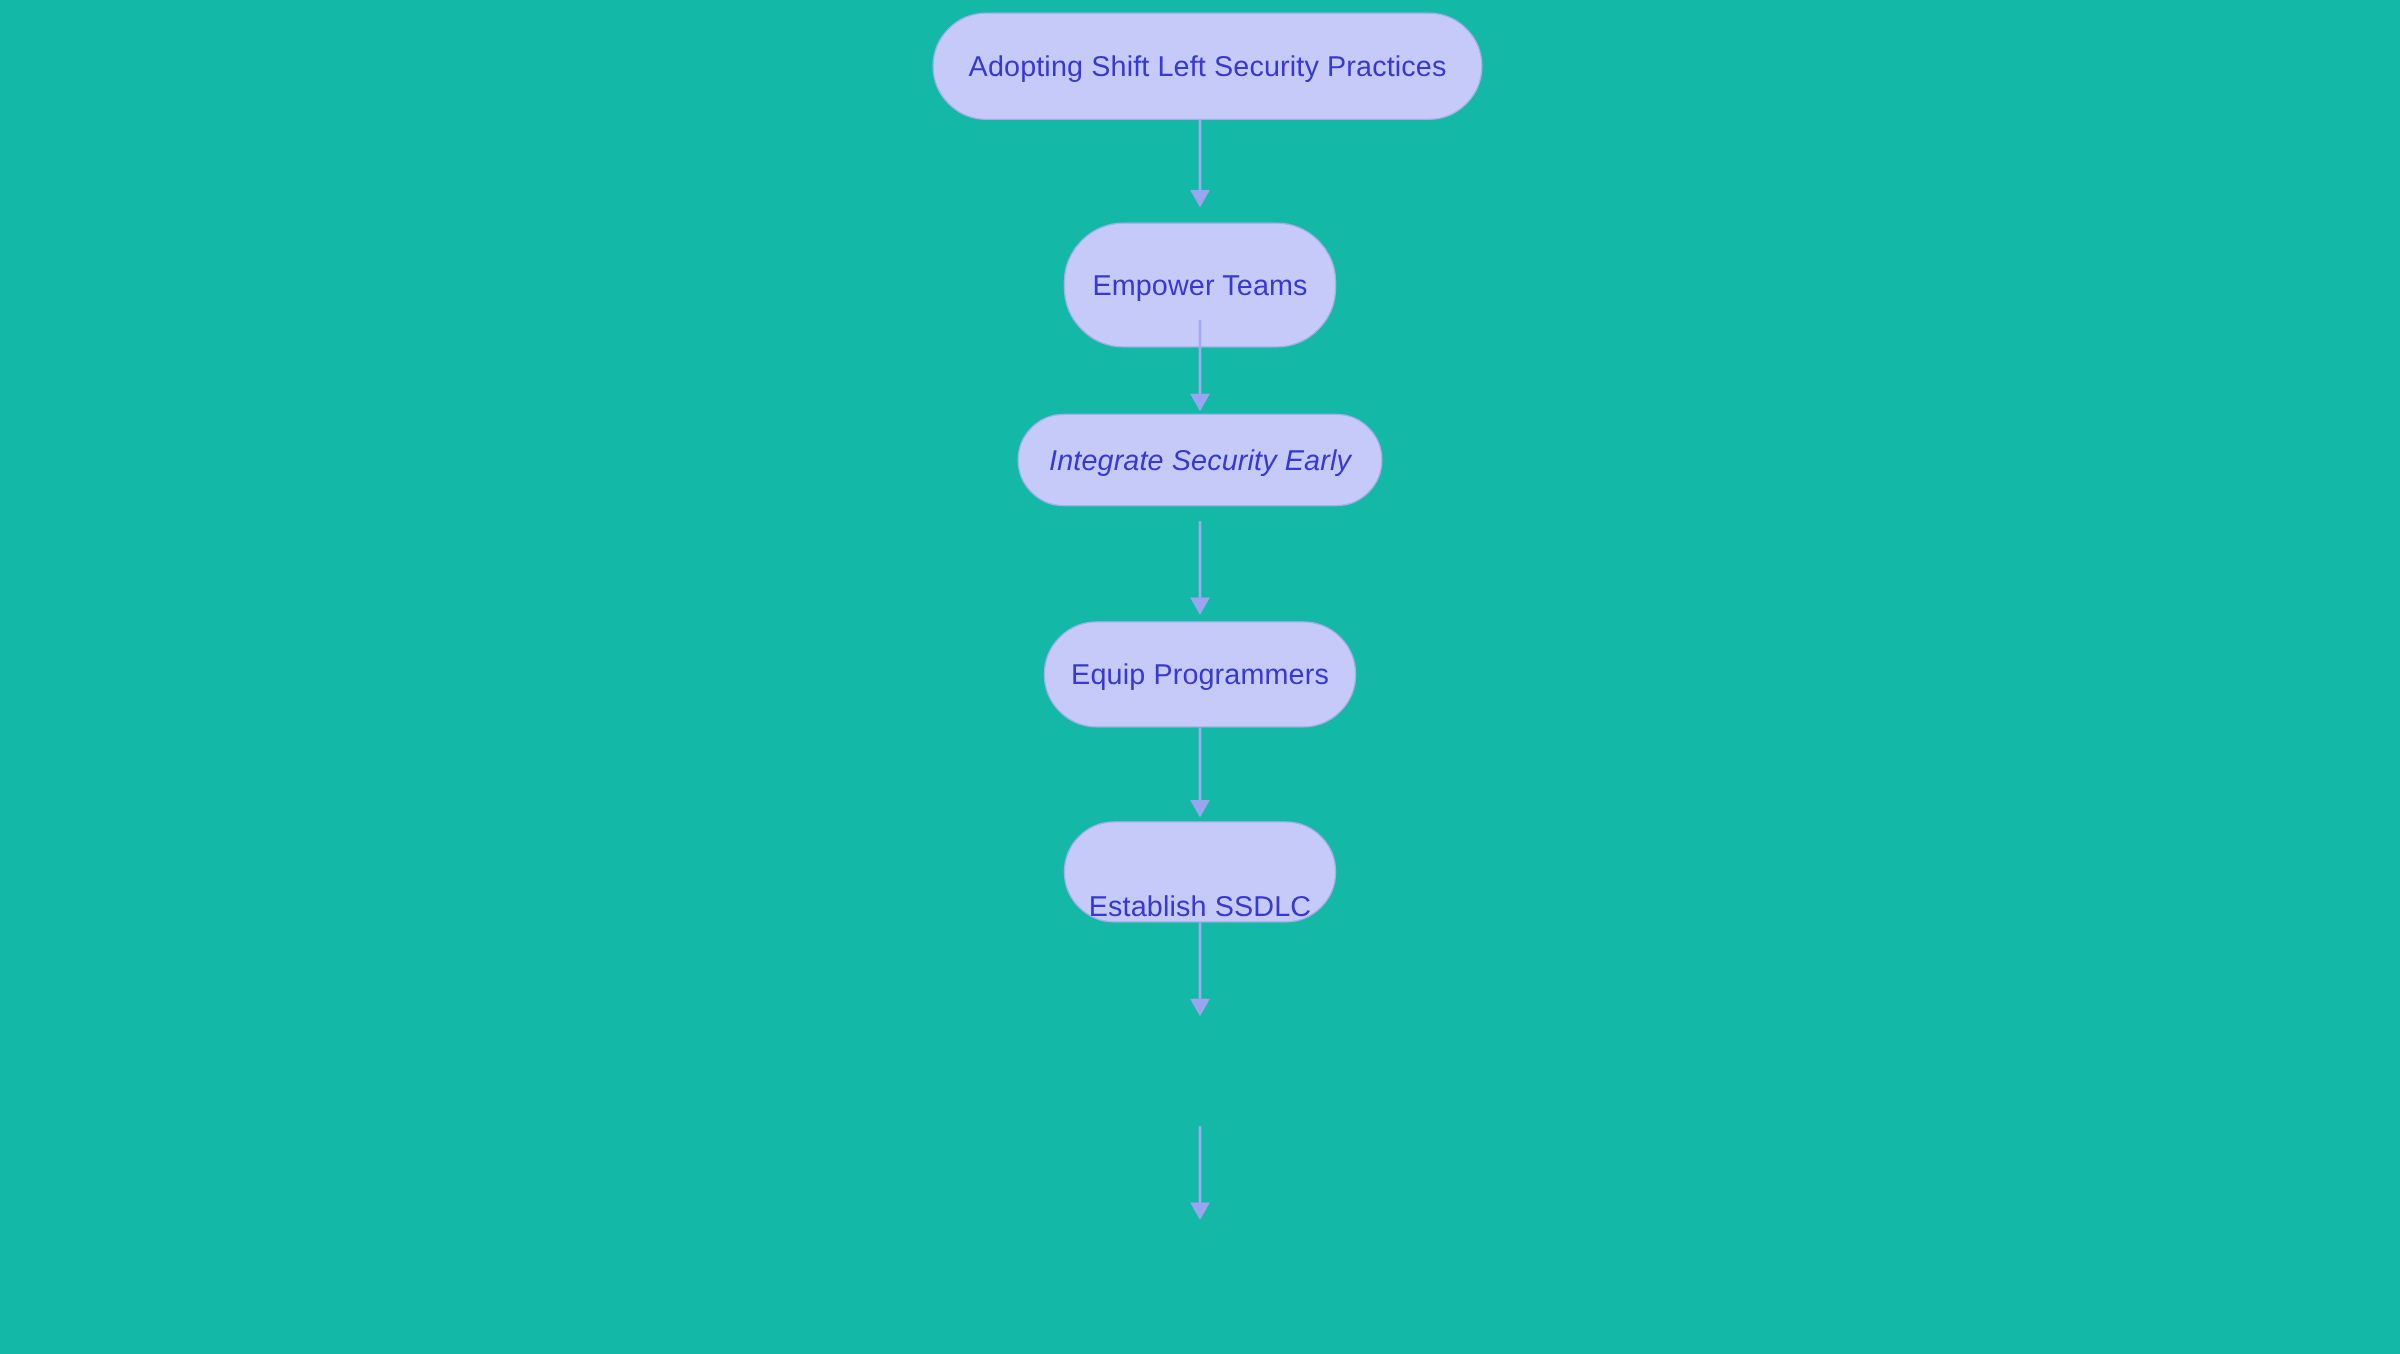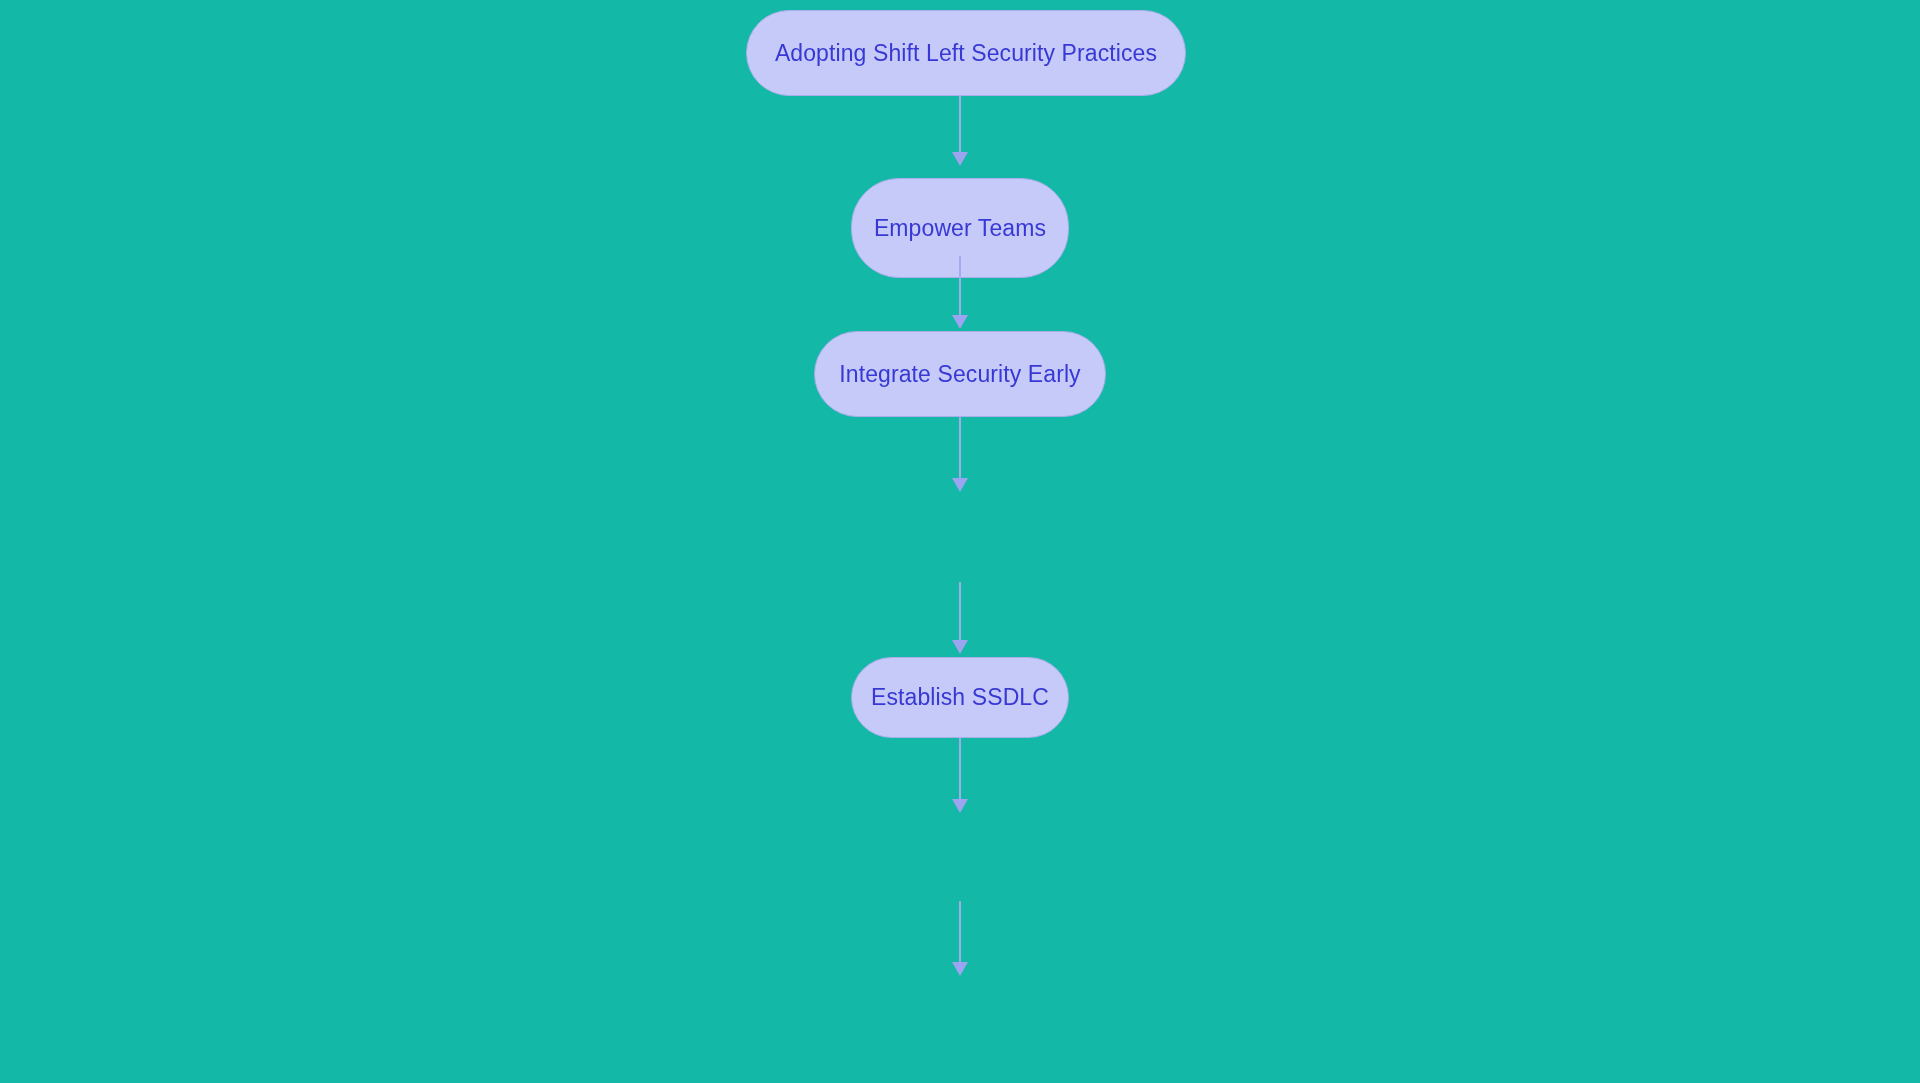--- a/index.html
+++ b/index.html
@@ -66,32 +66,35 @@
   <div class="connector" style="left:959px; top:96px; height:58px;"></div>
   <div class="arrowhead" style="left:952px; top:152px;"></div>
 
   <div class="flow-node" style="left:851px; top:178px; width:218px; height:100px;">
     <span class="node-label">Empower Teams</span>
   </div>
 
   <div class="connector" style="left:959px; top:256px; height:61px;"></div>
   <div class="arrowhead" style="left:952px; top:315px;"></div>
 
-  <div class="flow-node" style="left:814px; top:331px; width:292px; height:86px;">
+  <div class="flow-node" style="left:814px; top:331px; width:292px; height:74px;font-style:italic;">
     <span class="node-label">Integrate Security Early</span>
   </div>
 
   <div class="connector" style="left:959px; top:417px; height:63px;"></div>
   <div class="arrowhead" style="left:952px; top:478px;"></div>
 
+  <div class="flow-node" style="left:835px; top:497px; width:250px; height:85px;">
+    <span class="node-label">Equip Programmers</span>
+  </div>
 
   <div class="connector" style="left:959px; top:582px; height:60px;"></div>
   <div class="arrowhead" style="left:952px; top:640px;"></div>
 
-  <div class="flow-node" style="left:851px; top:657px; width:218px; height:81px;">
+  <div class="flow-node" style="left:851px; top:657px; width:218px; height:81px;align-items:flex-end;">
     <span class="node-label">Establish SSDLC</span>
   </div>
 
   <div class="connector" style="left:959px; top:738px; height:62px;"></div>
   <div class="arrowhead" style="left:952px; top:799px;"></div>
 
 
   <div class="connector" style="left:959px; top:901px; height:63px;"></div>
   <div class="arrowhead" style="left:952px; top:962px;"></div>
 

